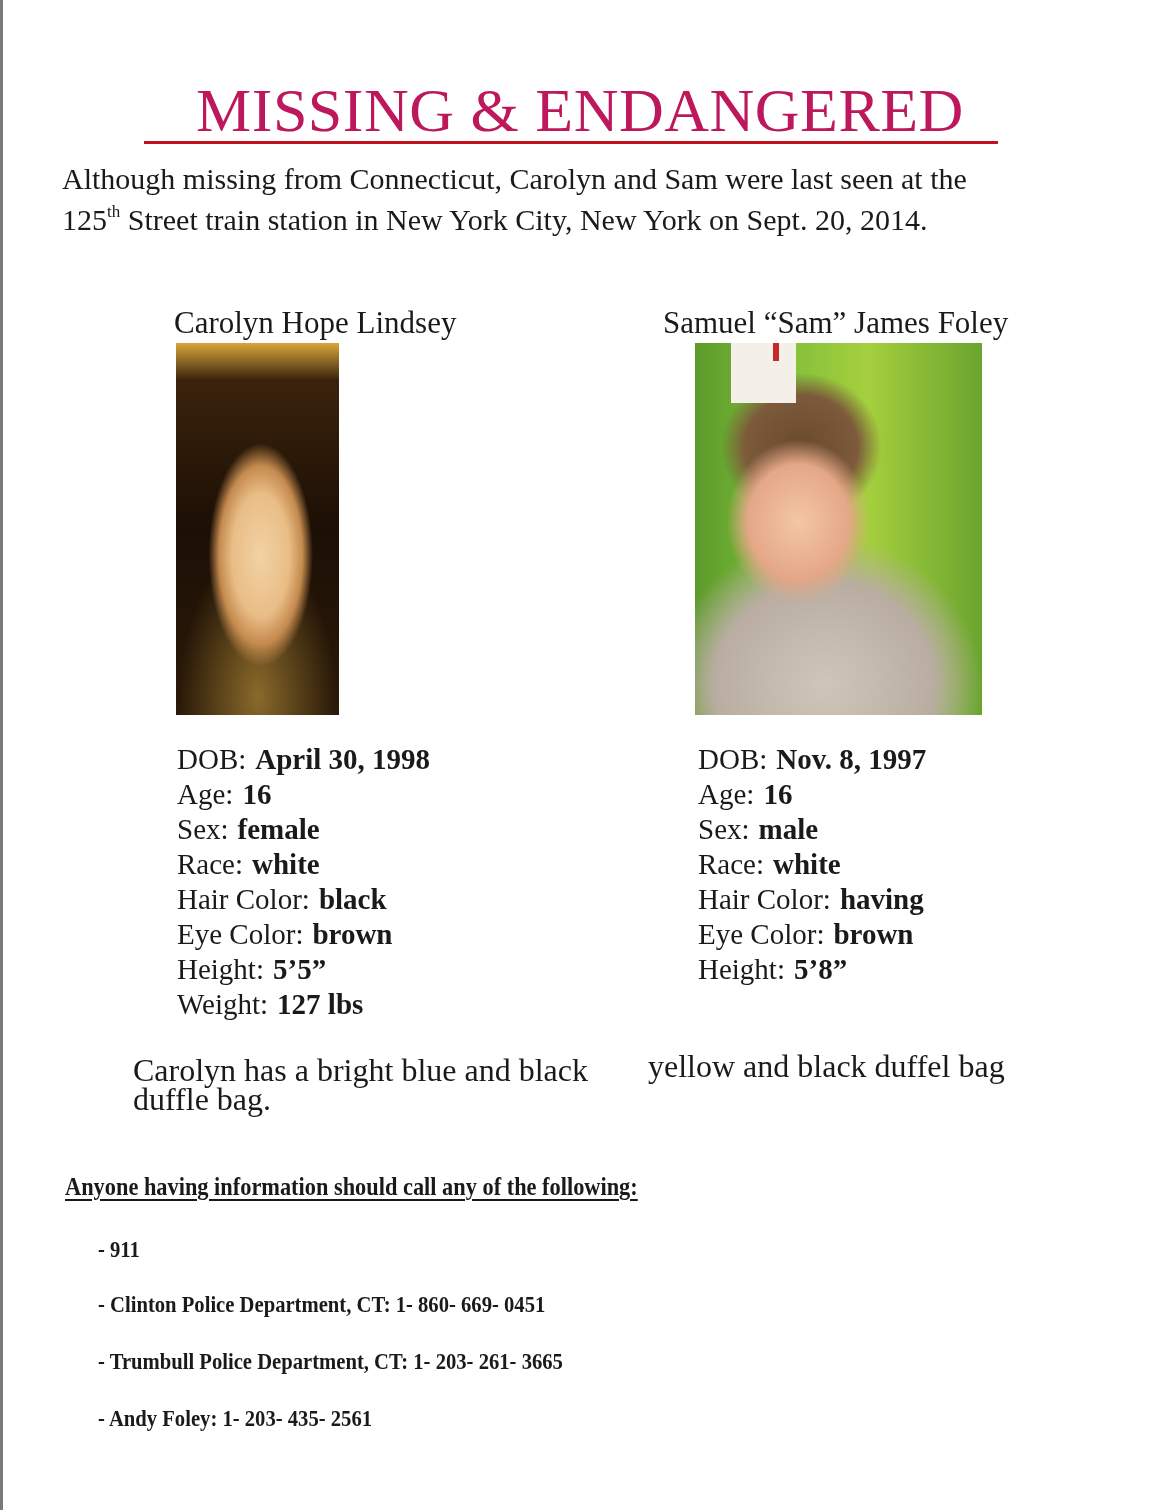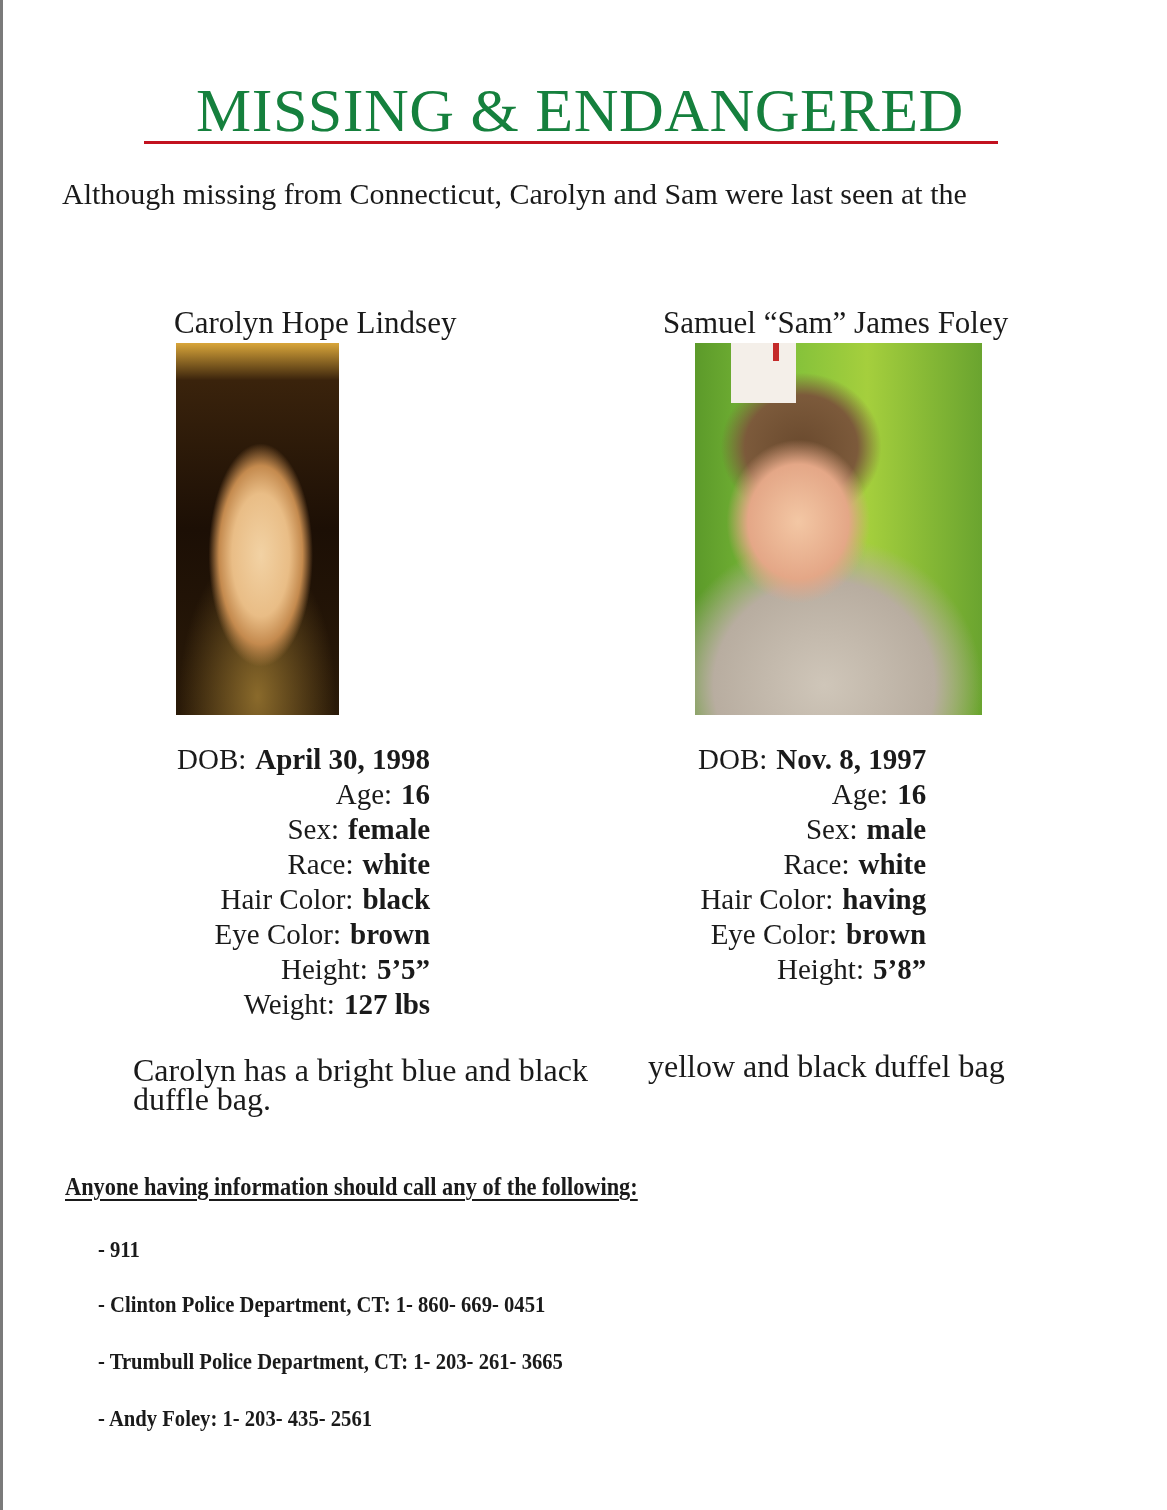--- a/index.html
+++ b/index.html
@@ -1,57 +1,58 @@
 <!DOCTYPE html>
 <html><head>
 <meta charset="utf-8">
 <style>
   html, body { margin: 0; padding: 0; background: #ffffff; }
   body { width: 1167px; height: 1510px; position: relative; overflow: hidden;
          font-family: "Liberation Serif", "DejaVu Serif", serif; color: #1a1a1a; }
   .edge-left { position: absolute; left: 0; top: 0; width: 3px; height: 1510px; background: #7a7a7a; }
   .title { position: absolute; left: 160px; top: 76px; width: 840px; text-align: center;
-           font-size: 62px; color: #15803d; letter-spacing: 0.5px; line-height: 1.1; }
+           font-size: 62px; color: #be185d; letter-spacing: 0.5px; line-height: 1.1; }
   .title-underline { position: absolute; left: 144px; top: 141px; width: 854px; height: 3px; background: #c2111f; }
-  .intro { position: absolute; left: 62px; top: 173px; width: 1060px; font-size: 30px; line-height: 41px; font-family: Liberation Serif, serif; }
+  .intro { position: absolute; left: 62px; top: 158px; width: 1060px; font-size: 30px; line-height: 41px; font-family: Liberation Serif, serif; }
   .intro sup { font-size: 17px; vertical-align: 13px; line-height: 0; }
   .name { position: absolute; font-size: 31px; line-height: 36px; margin-left: 8px; }
   .photo { position: absolute; overflow: hidden; }
   .photo-carolyn { left: 176px; top: 343px; width: 163px; height: 372px;
      background: radial-gradient(ellipse 32% 30% at 52% 57%, #f2d2a4 0%, #e9bd86 55%, #c48a4e 80%, transparent 100%),
                  radial-gradient(ellipse 60% 50% at 50% 95%, #8a6a2b 0%, transparent 80%),
                  linear-gradient(180deg, #d9a63a 0%, #3a230c 10%, #1c0f05 50%, #2a1a08 100%);
      width: 163px; }
   .photo-sam { left: 695px; top: 343px; width: 287px; height: 372px;
      background: radial-gradient(ellipse 25% 22% at 36% 48%, #f3c7a4 0%, #e4a787 70%, transparent 100%),
                  radial-gradient(ellipse 28% 20% at 37% 28%, #6a4a2e 0%, #7c5a3b 70%, transparent 100%),
                  radial-gradient(ellipse 55% 40% at 45% 92%, #cfc6b9 0%, #b8ada0 70%, transparent 100%),
                  linear-gradient(90deg, #5c9a2a 0%, #7fbf3a 30%, #a5cf3d 60%, #6aa42f 100%); }
   .photo-sam .post { position: absolute; left: 36px; top: 0; width: 65px; height: 60px; background: #f4efe9; }
   .photo-sam .post-red { position: absolute; left: 78px; top: 0; width: 6px; height: 18px; background: #c42a2a; }
-  .stats { position: absolute; font-size: 29px; line-height: 35px; text-align: right; }
+  .stats { position: absolute; font-size: 29px; line-height: 35px; }
   .stat-row .k { font-weight: normal; }
   .stat-row .v { font-weight: bold; margin-left: 9px; }
   .note { position: absolute; font-size: 32px; line-height: 29px; }
   .contact-head { position: absolute; left: 65px; top: 1172px; font-size: 26px; font-weight: bold;
                   text-decoration: underline; text-underline-offset: 4px; text-decoration-thickness: 2px;
                   transform: scaleX(0.86); transform-origin: left; white-space: nowrap; }
   .contact { position: absolute; left: 98px; font-size: 24px; font-weight: bold;
              transform: scaleX(0.86); transform-origin: left; white-space: nowrap; }
 </style>
 </head>
 <body>
 
 <div class="edge-left"></div>
 
 <div class="title">MISSING &amp; ENDANGERED</div>
 <div class="title-underline"></div>
 
 <div class="intro">
   <div>Although missing from Connecticut, Carolyn and Sam were last seen at the</div>
+  <div><span>125</span><sup>th</sup><span> Street train station in New York City, New York on Sept. 20, 2014.</span></div>
 </div>
 
 <div class="name" style="left:166px; top:305px;">Carolyn Hope Lindsey</div>
 <div class="photo photo-carolyn" aria-label="photo of Carolyn Hope Lindsey"></div>
 
 <div class="stats" style="left:177px; top:742px;">
   <div class="stat-row"><span class="k">DOB:</span><span class="v">April 30, 1998</span></div>
   <div class="stat-row"><span class="k">Age:</span><span class="v">16</span></div>
   <div class="stat-row"><span class="k">Sex:</span><span class="v">female</span></div>
   <div class="stat-row"><span class="k">Race:</span><span class="v">white</span></div>

